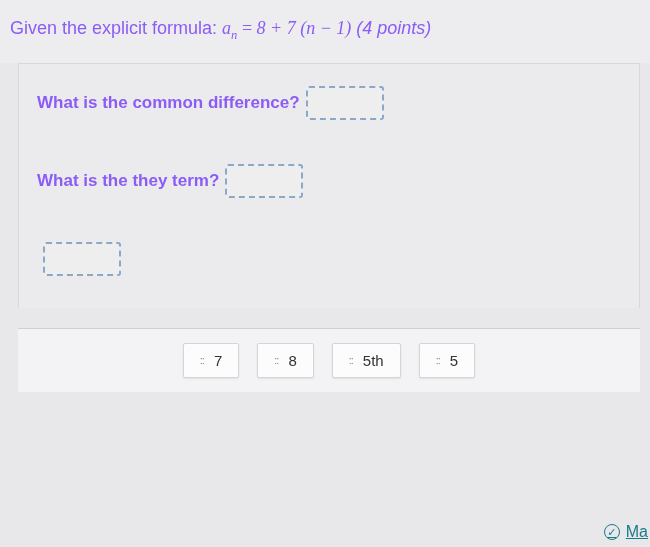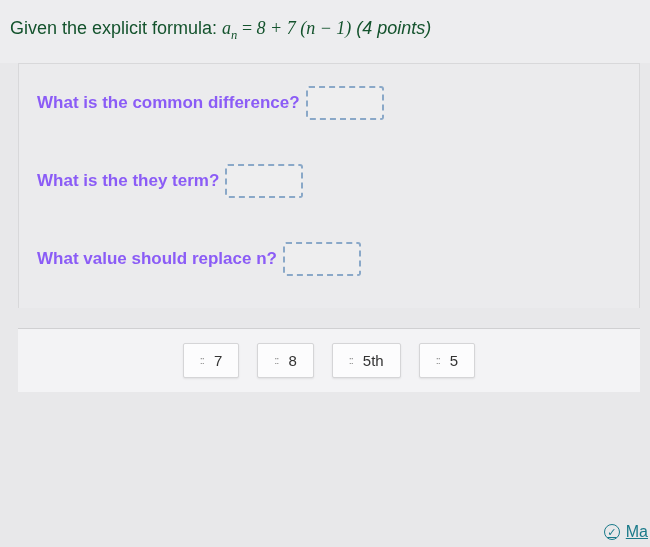--- a/index.html
+++ b/index.html
@@ -7,21 +7,21 @@
     font-family: Arial, sans-serif;
     background: #e8e8ea;
     width: 650px;
     height: 547px;
     overflow: hidden;
     position: relative;
   }
   .header {
     padding: 18px 10px 20px 10px;
     font-size: 18px;
-    color: #14532d;
+    color: #8b5cf6;
     background: #ededef;
   }
   .math { font-family: 'Times New Roman', serif; }
   .italic { font-style: italic; }
   .sub { font-size: 0.7em; vertical-align: sub; font-style: italic; }
   .points { font-style: italic; }
   .panel {
     margin: 0 10px 0 18px;
     background: #ebebed;
     border: 1px solid #d8d8da;
@@ -111,21 +111,20 @@
     <span class="dropzone"></span>
   </div>
 
   <div class="qrow">
     <span class="qtext">What is the they term?</span>
     <span class="dropzone"></span>
   </div>
 
 
   <div class="qrow">
-    <span class="qtext">What value should replace n?</span>
     <span class="dropzone"></span>
   </div>
 
 </div>
 
 <div class="chipbar">
   <div class="chip">
     <span class="grip">::</span>
     <span>7</span>
   </div>

